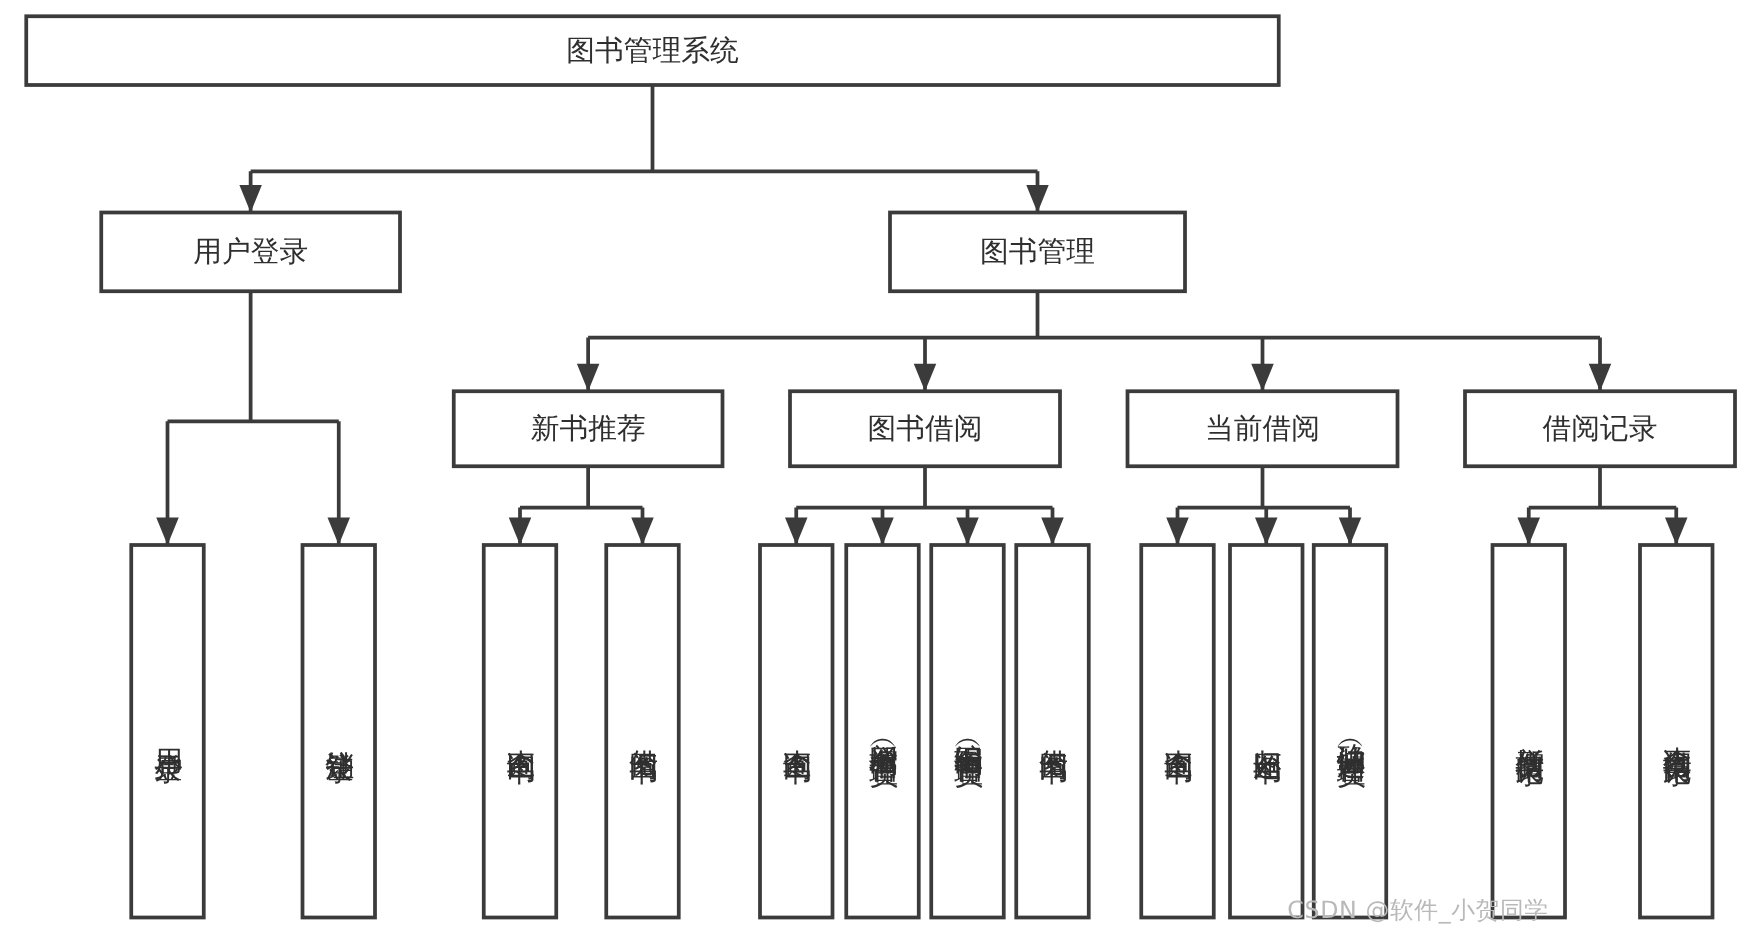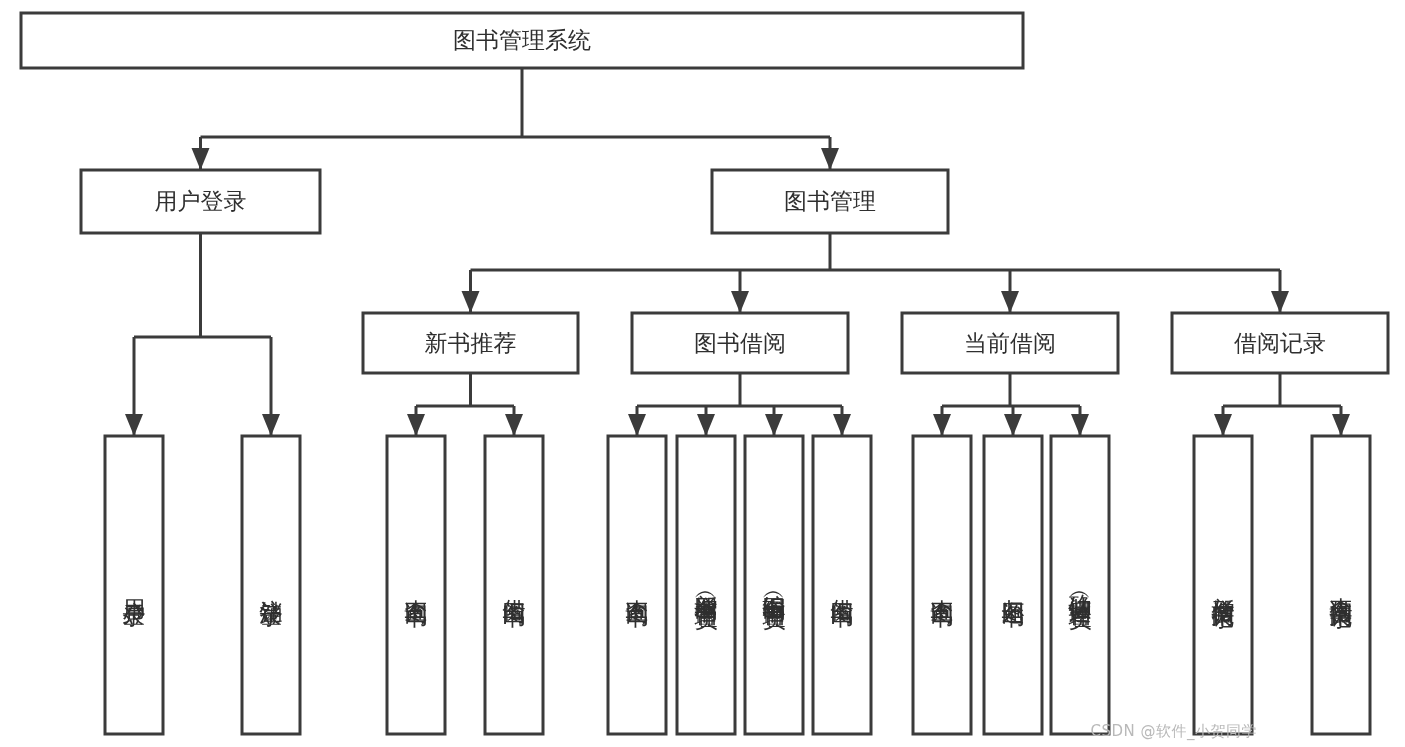--- a/index.html
+++ b/index.html
@@ -12,21 +12,20 @@
     width: 1405px;
     height: 747px;
     font-family: "DejaVu Sans", "Liberation Sans", sans-serif;
     overflow: hidden;
   }
   #diagram-root {
     position: relative;
     width: 1251px;
     height: 747px;
     background: #ffffff;
-    padding-left: 18px;
   }
   svg.diagram-canvas {
     position: absolute;
     top: 0;
     left: 0;
     width: 1405px;
     height: 747px;
     display: block;
   }
   .node-box {
@@ -64,21 +63,21 @@
     align-items: center;
     justify-content: center;
     white-space: nowrap;
     pointer-events: none;
   }
   .watermark {
     position: absolute;
     right: 12px;
     bottom: 6px;
     font-family: "DejaVu Sans", "Liberation Sans", sans-serif;
-    font-size: 15px;
+    font-size: 19px;
     color: #b9b9b9;
     white-space: nowrap;
     letter-spacing: 0.5px;
   }
 </style>
 </head>
 <body>
 
 <div id="diagram-root">
 

